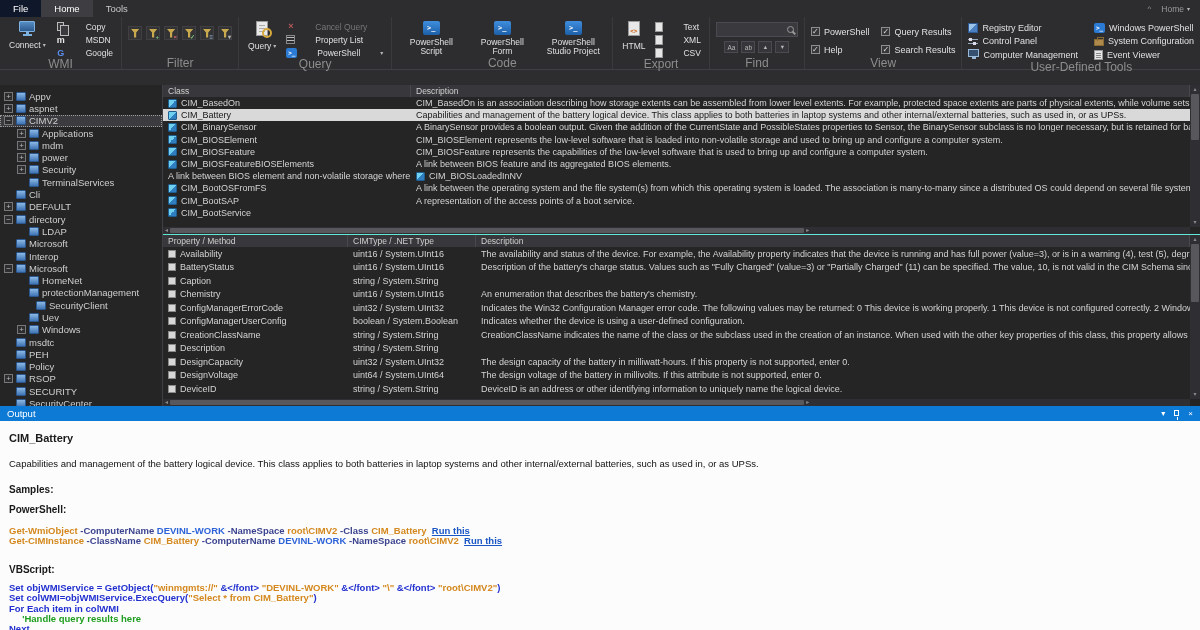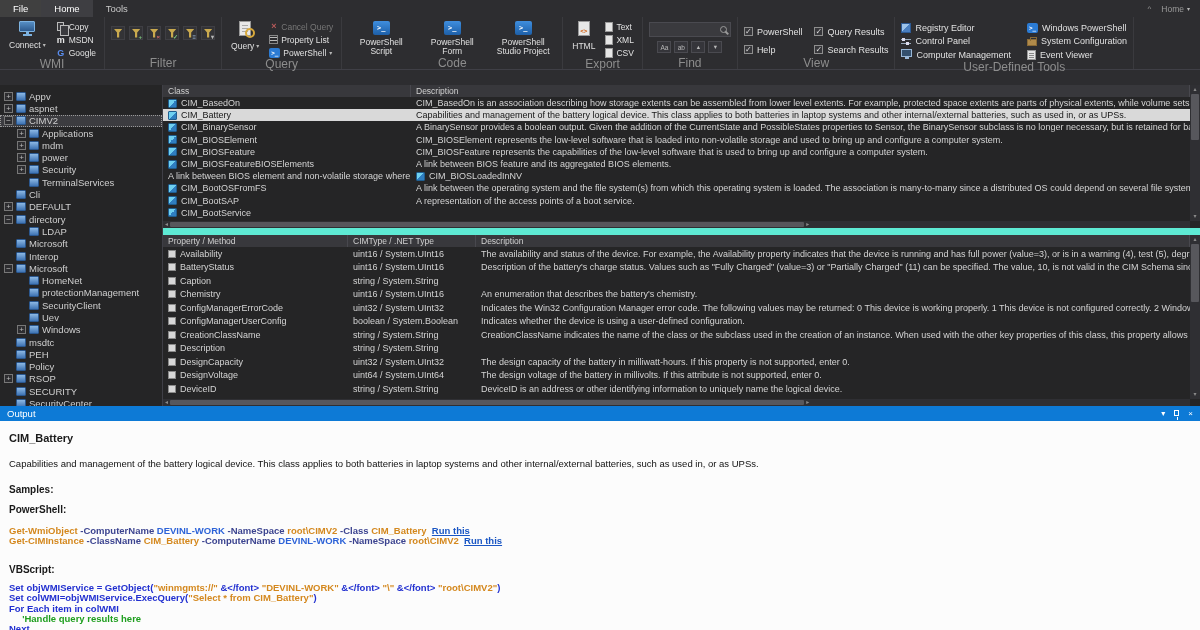--- a/index.html
+++ b/index.html
@@ -8,38 +8,38 @@
 
 
 .titlebar{height:15px;background:#1c1c1d;display:flex;align-items:center;padding:0 6px;position:relative}
 .app-icon{width:9px;height:9px;background:linear-gradient(135deg,#4aa3e8,#1f6eb8);border-radius:1px;margin-right:4px}
 .qa-dd{font-size:6px;color:#8a8a8a}
 .tb-title{position:absolute;left:0;right:0;text-align:center;font-size:9px;color:#bcbcbc}
 
 
 .tabsrow{height:17px;background:#2d2d30;display:flex;font-size:9.5px;color:#c8c8c8}
 .tab{display:flex;align-items:center;padding:0 13px}
-.tab-file{background:#404040;color:#fff}
+.tab-file{background:#0f172a;color:#fff}
 .tab-active{background:#3e3e42;color:#fff}
 .tabs-right{margin-left:auto;display:flex;align-items:center;gap:10px;padding-right:10px;color:#9a9a9a;font-size:8.5px}
 .style-dd{display:flex;align-items:center;gap:3px}
 .chev-up{font-size:8px}
 
 
 .ribbon{height:53px;background:#2d2d30;border-bottom:1px solid #3f3f46;display:flex;align-items:stretch}
 .rgroup{display:flex;flex-direction:column;border-right:1px solid #3a3a3e;padding:2px 6px 0 6px}
 .rg-content{flex:1;display:flex;gap:5px;align-items:flex-start}
 .rg-label{height:11px;line-height:10px;text-align:center;font-size:12px;color:#8d8d8d}
 .bigbtn{display:flex;flex-direction:column;align-items:center;padding:2px 3px 0;font-size:8.5px;color:#e0e0e0;text-align:center}
 .bb-label{margin-top:3px;display:flex;align-items:center;gap:2px;line-height:1.05;justify-content:center}
 .bigbtn.two-line{width:66px}
 .bigbtn.two-line .bb-label{display:block}
 .dd{font-size:6px;color:#b8b8b8}
 .smallcol{display:flex;flex-direction:column;padding-top:1px}
-.smallbtn{display:flex;align-items:center;gap:3px;height:13px;font-size:8.5px;color:#e0e0e0;padding:0 2px;white-space:nowrap}
+.smallbtn{display:flex;align-items:center;gap:20px;height:13px;font-size:8.5px;color:#e0e0e0;padding:0 2px;white-space:nowrap}
 .smallbtn.disabled{color:#767676}
 
 
 .ic-connect{width:16px;height:11px;border:1px solid #7db2e0;background:linear-gradient(180deg,#568ec4,#2d5a8e);border-radius:1px;position:relative;margin-bottom:6px;flex:none}
 .ic-connect::before{content:"";position:absolute;left:6px;bottom:-3px;width:3px;height:3px;background:#7db2e0}
 .ic-connect::after{content:"";position:absolute;left:3px;bottom:-5px;width:9px;height:2px;background:#7db2e0}
 .ic-copy{width:7px;height:9px;border:1px solid #bbb;background:#3a3a3e;position:relative;margin:0 2px 0 1px;flex:none}
 .ic-copy::after{content:"";position:absolute;left:2px;top:2px;width:7px;height:9px;border:1px solid #bbb;background:#3a3a3e}
 .ic-msdn{color:#e8e8e8;font-weight:bold;font-size:9px;width:10px;text-align:center;flex:none}
 .ic-google{color:#5a8ef0;font-weight:bold;font-size:9px;width:10px;text-align:center;flex:none}
@@ -90,21 +90,21 @@
 
 .main{position:absolute;top:85px;left:0;width:1200px;height:321px;display:flex;background:#252526}
 .tree{width:163px;background:#252526;border-right:1px solid #3f3f46;padding-top:5px;overflow:hidden;flex:none}
 .tree-item{height:12.3px;display:flex;align-items:center;gap:3px;white-space:nowrap;font-size:9.5px;color:#cfcfcf}
 .exp{width:9px;height:9px;flex:none;border:1px solid #777;background:#2d2d30;color:#bbb;font-size:8px;line-height:7px;text-align:center}
 .exp.noexp{visibility:hidden}
 .ns-icon{width:10px;height:9px;flex:none;background:linear-gradient(180deg,#8cb8e4,#3f74b4);border:1px solid #2b5890;border-radius:1px}
 .tree-item.sel{background:#3c3c40;outline:1px dotted #9a9a9a;outline-offset:-1px}
 .panels{flex:1;display:flex;flex-direction:column;min-width:0}
 .gridpanel{position:relative;overflow:hidden}
-.class-panel{height:150px;border-bottom:7px solid #5eead4;flex:none}
+.class-panel{height:150px;border-bottom:1px solid #5eead4;flex:none}
 .prop-panel{flex:1}
 .panel-head{display:grid;height:12px;background:#38383c;font-size:8.5px;color:#d0d0d0;margin-right:10px}
 .class-grid{grid-template-columns:248px 1fr}
 .prop-grid{grid-template-columns:185px 128px 1fr}
 .head-cell{display:flex;align-items:center;padding:0 5px;border-right:1px solid #48484e;white-space:nowrap;overflow:hidden}
 .tbody{margin-right:10px;overflow:hidden}
 .class-panel .tbody{height:131px}
 .prop-panel .tbody{position:absolute;top:12px;bottom:7px;left:0;right:10px;margin:0}
 .crow{display:grid;grid-template-columns:248px 1fr;height:12.2px;align-items:center;font-size:9px;color:#d4d4d4}
 .prow{display:grid;grid-template-columns:185px 128px 1fr;height:13.5px;align-items:center;font-size:9px;color:#d4d4d4}
@@ -450,21 +450,21 @@
         <div class="tree-item" style="padding-left: 17px;">
           <span class="exp noexp"></span>
           <span class="ns-icon"></span>
           <span class="tlabel">HomeNet</span>
         </div>
         <div class="tree-item" style="padding-left: 17px;">
           <span class="exp noexp"></span>
           <span class="ns-icon"></span>
           <span class="tlabel">protectionManagement</span>
         </div>
-        <div class="tree-item" style="padding-left: 17px;">
+        <div class="tree-item" style="padding-left: 24px;">
           <span class="exp noexp"></span>
           <span class="ns-icon"></span>
           <span class="tlabel">SecurityClient</span>
         </div>
         <div class="tree-item" style="padding-left: 17px;">
           <span class="exp noexp"></span>
           <span class="ns-icon"></span>
           <span class="tlabel">Uev</span>
         </div>
         <div class="tree-item" style="padding-left: 17px;">

